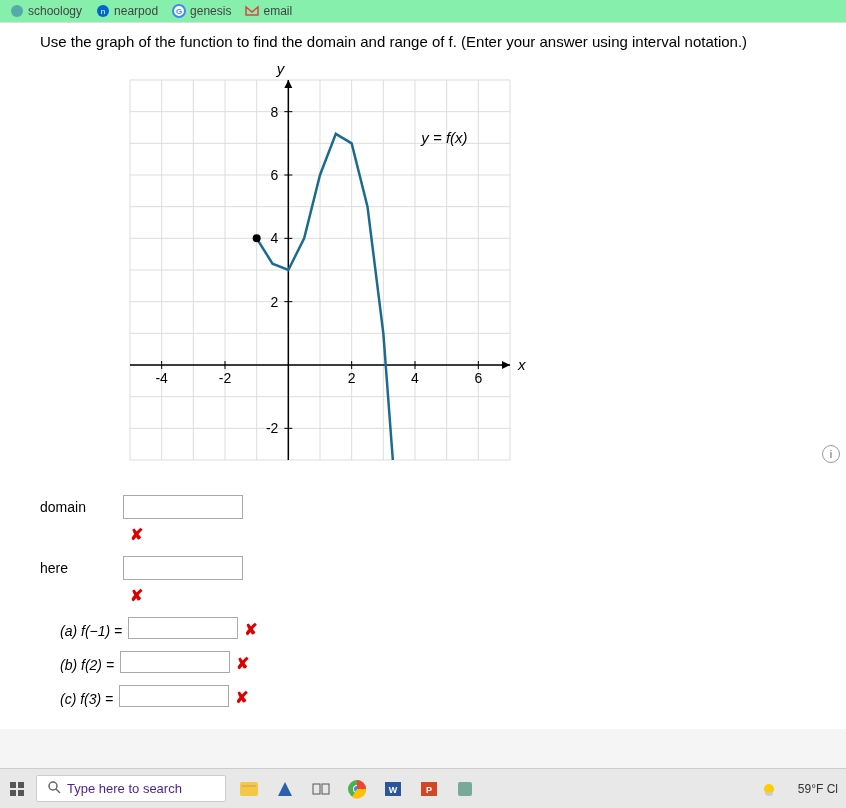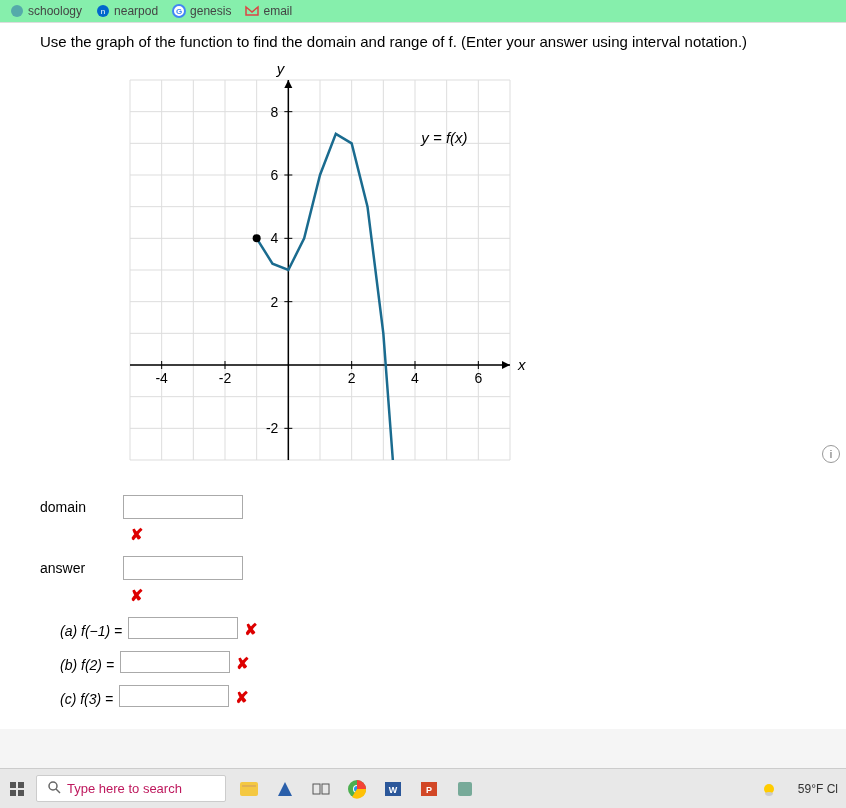--- a/index.html
+++ b/index.html
@@ -77,21 +77,21 @@
   width: 18px; height: 18px;
   display: flex; align-items: center; justify-content: center;
 }
 .search-box {
   display: flex; align-items: center; gap: 6px;
   background: #fff;
   border: 1px solid #ccc;
   border-radius: 2px;
   padding: 4px 10px;
   width: 190px;
-  color: #be185d;
+  color: #4c1d95;
   font-size: 13px;
 }
 .tb-icon {
   width: 26px; height: 26px;
   display: flex; align-items: center; justify-content: center;
   cursor: pointer;
 }
 .tb-spacer { flex: 1; }
 .weather { font-size: 12px; color: #333; display: flex; align-items: center; gap: 21px; }
 </style>
@@ -199,21 +199,21 @@
     <div class="info-circle">i</div>
   </div>
 
   <div class="answer-row">
     <span class="lbl">domain</span>
     <input class="answer-input" value="" style="">
   </div>
   <div style="margin-left:90px;margin-top:-6px;margin-bottom:8px;"><span class="x-mark">✘</span></div>
 
   <div class="answer-row">
-    <span class="lbl">answer</span>
+    <span class="lbl">here</span>
     <input class="answer-input" value="" style="">
   </div>
   <div style="margin-left:90px;margin-top:-6px;margin-bottom:8px;"><span class="x-mark">✘</span></div>
 
 
   <div class="part-row">
     <span class="part-lbl">(a)  f(−1) =</span>
     <input class="short-input" value="" style="">
     <span class="x-mark">✘</span>
   </div>

